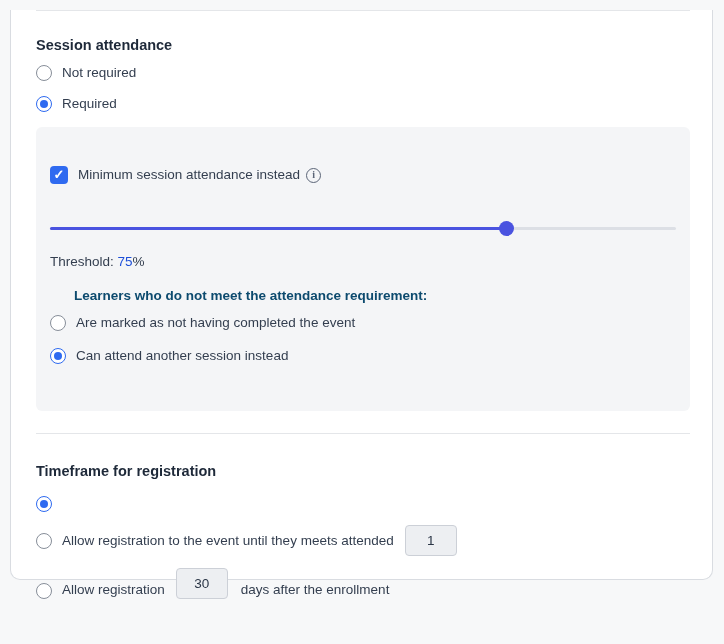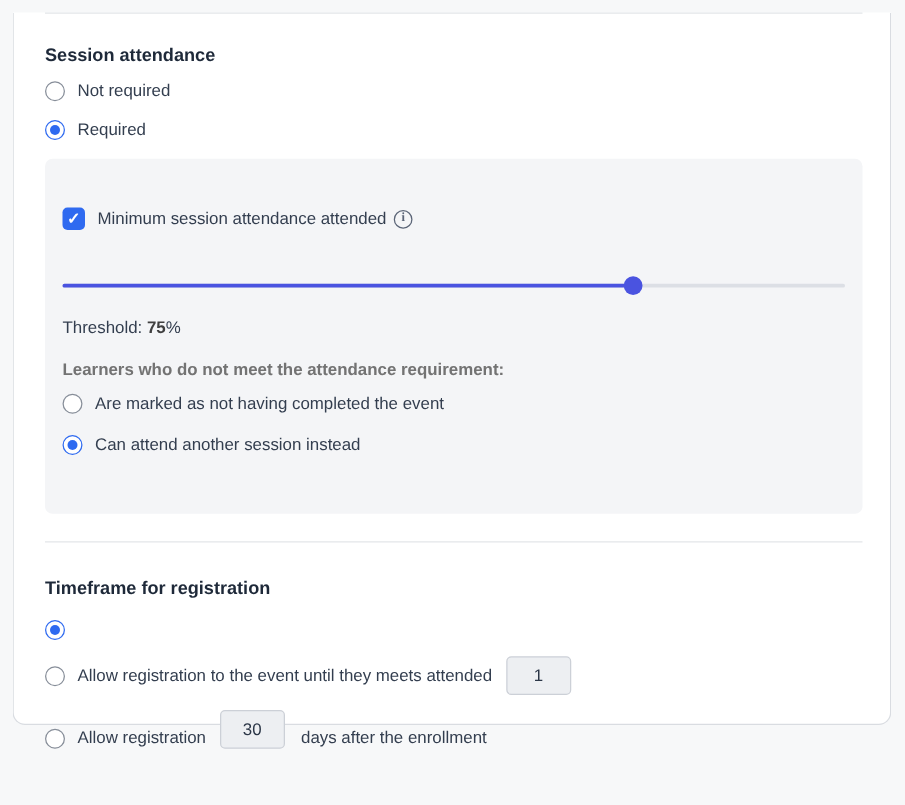--- a/index.html
+++ b/index.html
@@ -147,27 +147,28 @@
     position: absolute;
     top: 0.5px;
     width: 15px; height: 15px;
     margin-left: -7.5px;
     border-radius: 50%;
     background: #4a53e0;
     cursor: grab;
   }
 
   .threshold { margin-top: 17px; line-height: 17px; color: #333e4f; }
-  .threshold b { font-weight: 700; color: #404040; }
+  .threshold b { font-weight: 400; color: #1d4ed8; }
 
   .learners-heading {
     margin-top: 17px;
     line-height: 17px;
     font-weight: 700;
-    color: #737373;
+    color: #0c4a6e;
+    margin-left: 24px;
   }
   .panel .radio-row.first { margin-top: 13px; }
   .panel .radio-row.second { margin-top: 9px; }
 
   .tf-row-a { margin-top: 13px; }
   .tf-row { display: flex; align-items: center; margin-top: 11px; height: 31px; cursor: pointer; }
   .tf-row.last { margin-top: 12px; align-items: flex-end; }
   .tf-row .radio-label { margin-right: 11px; }
   .after-label { margin-left: 13px; }
 </style>
@@ -189,21 +190,21 @@
     <div class="radio-row" style="margin-top:11px">
       <span class="radio checked"></span>
       <span class="radio-label">Required</span>
     </div>
 
     <div class="panel">
 
 
       <div class="checkbox-row">
         <span class="checkbox">✓</span>
-        <span class="radio-label">Minimum session attendance attended</span>
+        <span class="radio-label">Minimum session attendance instead</span>
         <span class="info-icon">i</span>
       </div>
 
       <div class="slider-wrap">
         <div class="slider-track"></div>
         <div class="slider-fill" style="width: 73%;"></div>
         <div class="slider-thumb" style="left: 73%;"></div>
       </div>
 
       <div class="threshold"><span>Threshold: </span><b>75</b><span>%</span></div>

